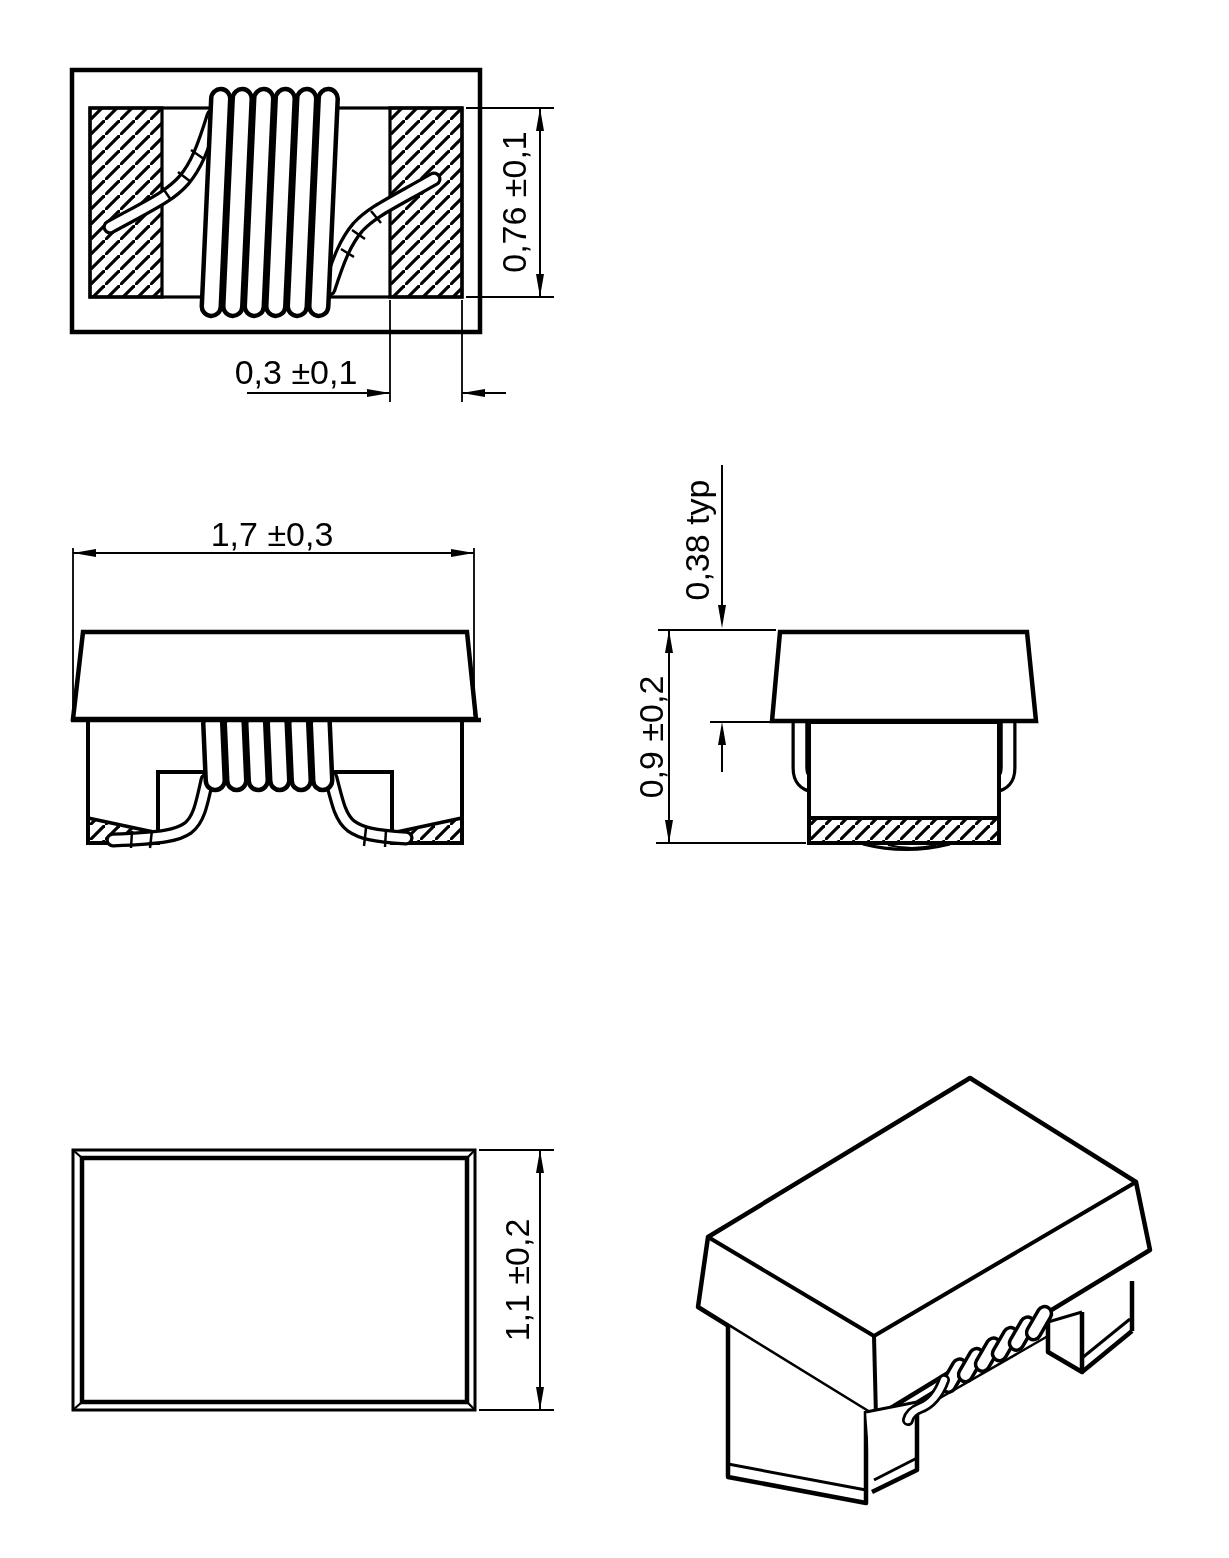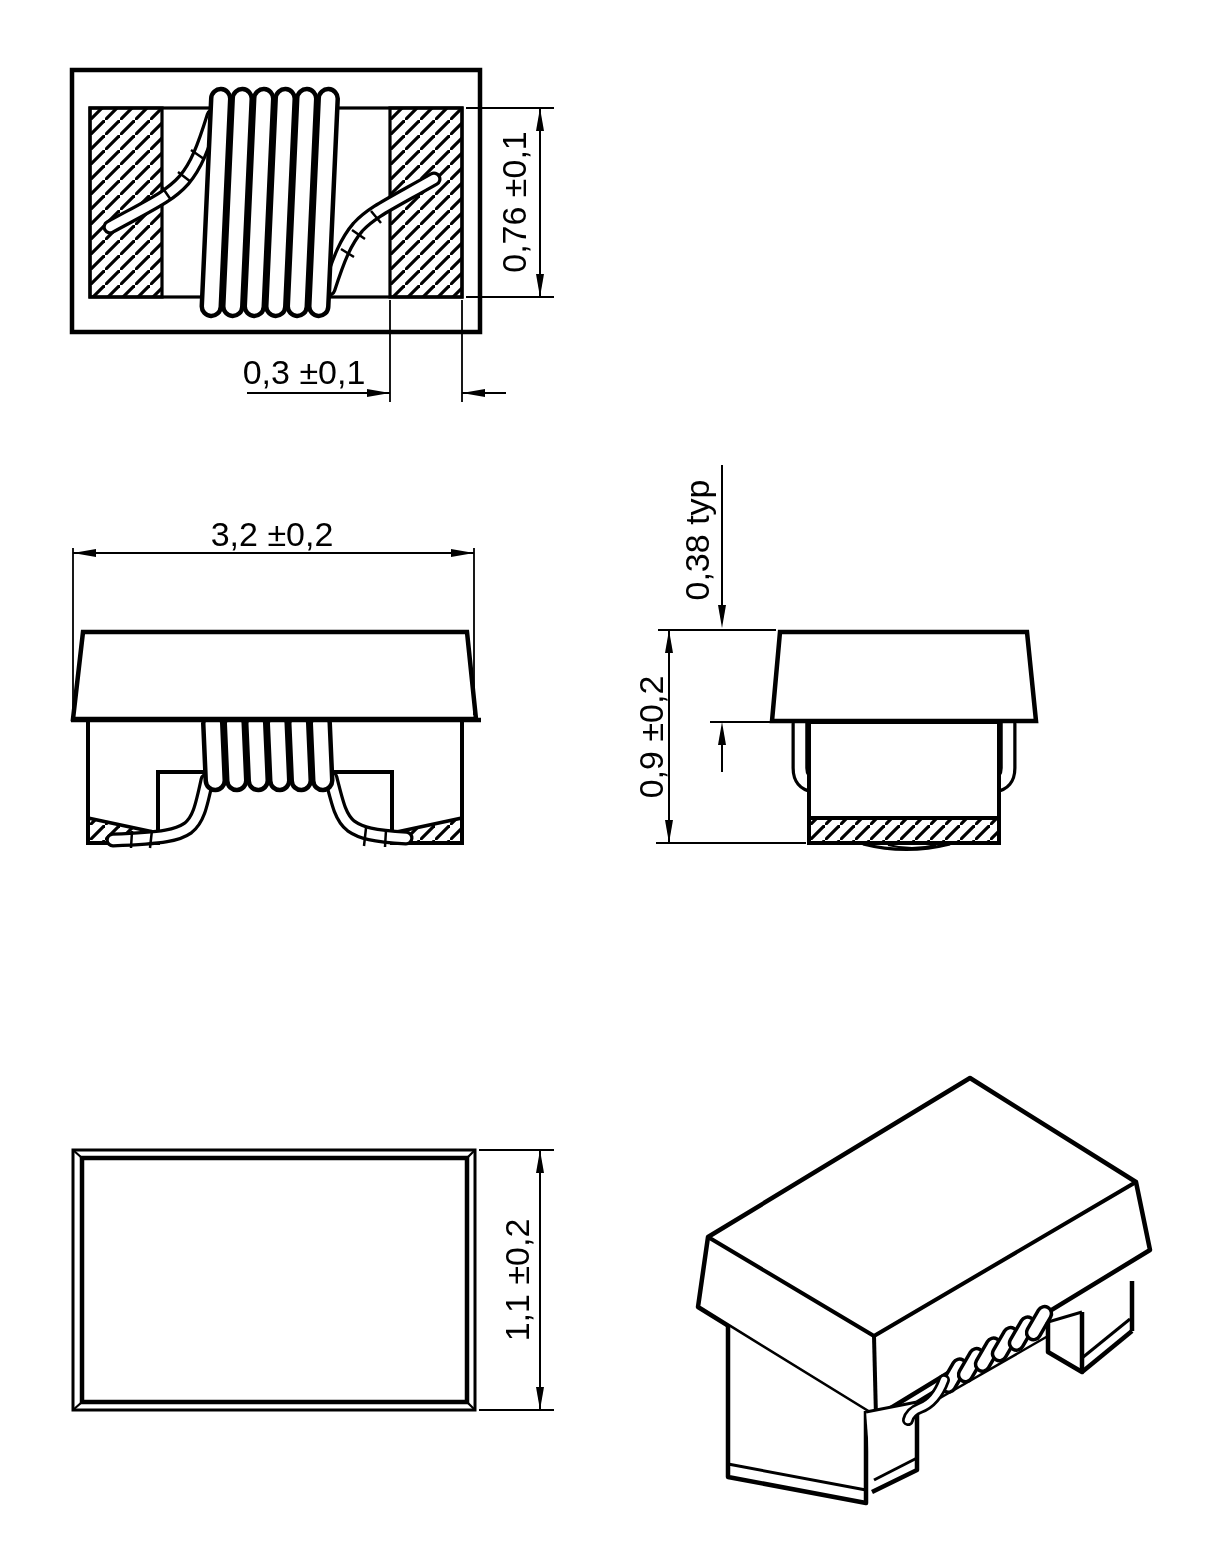--- a/index.html
+++ b/index.html
@@ -183,23 +183,23 @@
       <path d="M1048,1322 L1082,1312" stroke-width="3"></path>
       <path d="M1082,1372 L1132,1331" stroke-width="4.5"></path>
       <path d="M1082,1358 L1130,1319" stroke-width="3"></path>
       <path d="M1132,1281 V1331" stroke-width="4.5"></path>
     </g>
   </g>
 </svg>
 
 <div class="lbl vert" style="left:514px;top:202px">0,76 ±0,1</div>
 
-<div class="lbl" style="left:304px;top:372px">0,3 ±0,1</div>
-
-<div class="lbl" style="left:272px;top:534px">3,2 ±0,2</div>
+<div class="lbl" style="left:296px;top:372px">0,3 ±0,1</div>
+
+<div class="lbl" style="left:272px;top:534px">1,7 ±0,3</div>
 
 <div class="lbl vert" style="left:697px;top:540px">0,38 typ</div>
 
 <div class="lbl vert" style="left:651px;top:737px">0,9 ±0,2</div>
 
 <div class="lbl vert" style="left:517px;top:1280px">1,1 ±0,2</div>
 
 </div>
 
 </body></html>

